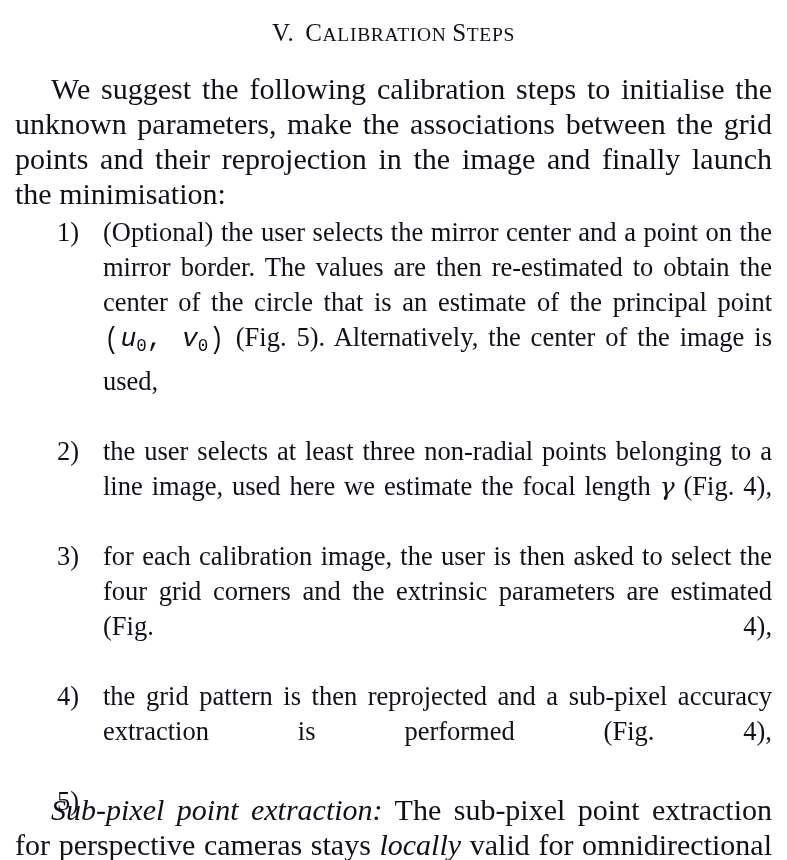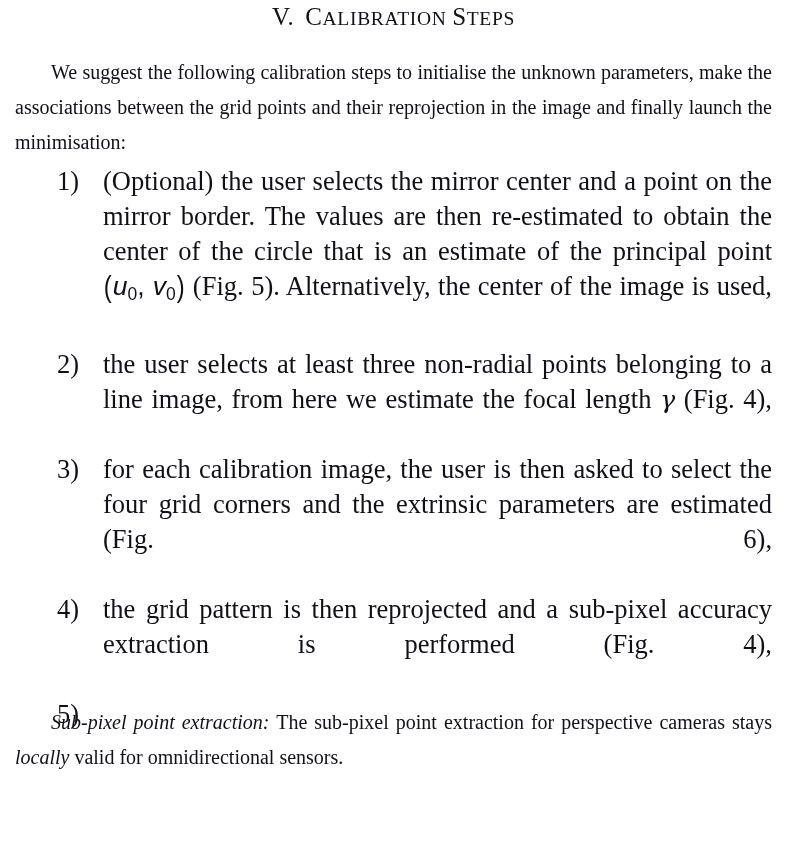--- a/index.html
+++ b/index.html
@@ -23,21 +23,21 @@
     box-sizing: border-box;
     padding: 0 15px 0 15px;
   }
 
   
   .section-heading {
     text-align: center;
     font-size: 25px;
     line-height: 1;
     margin: 0;
-    padding-top: 4px;
+    padding-top: 20px;
     letter-spacing: 0.6px;
     font-weight: normal;
     white-space: nowrap;
   }
   .section-heading .numeral {
     font-size: 25px;
   }
   .section-heading .num-gap {
     display: inline-block;
     width: 11px;
@@ -45,21 +45,21 @@
   .section-heading .sc-first {
     font-size: 25px;
   }
   .section-heading .sc-rest {
     font-size: 19.5px;
     letter-spacing: 0.7px;
   }
 
   
   .body-text {
-    font-size: 20px;
+    font-size: 30px;
     line-height: 35px;
     text-align: justify;
     text-justify: inter-word;
     margin: 0;
     hyphens: none;
   }
 
   #intro-paragraph {
     margin-top: 26px;
     text-indent: 36px;
@@ -102,21 +102,21 @@
     content: "";
     display: inline-block;
     width: 100%;
   }
   .no-stretch::after {
     content: none !important;
   }
 
   
   .math {
-    font-family: Liberation Sans, sans-serif;
+    font-family: Liberation Mono, monospace;
     font-style: italic;
     white-space: nowrap;
   }
   .math .paren {
     font-style: normal;
     font-size: 29px;
     vertical-align: -2px;
     display: inline-block;
     transform: scaleX(0.82);
   }
@@ -161,26 +161,26 @@
 
   <ol class="steps-list">
 
     <li>
       <span class="marker">1)</span>
       <span class="item-text"><span>(Optional) the user selects the mirror center and a point on the mirror border. The values are then re-estimated to obtain the center of the circle that is an estimate of the principal point </span><span class="math"><span class="paren">(</span><span class="var">u</span><sub>0</sub><span class="comma">, </span><span class="var">v</span><sub>0</sub><span class="paren">)</span></span><span> (Fig. 5). Alternatively, the center of the image is used,</span></span>
     </li>
 
     <li>
       <span class="marker">2)</span>
-      <span class="item-text"><span>the user selects at least three non-radial points belonging to a line image, from here we estimate the focal length </span><span class="gamma">γ</span><span> (Fig. 4),</span></span>
+      <span class="item-text"><span>the user selects at least three non-radial points belonging to a line image, used here we estimate the focal length </span><span class="gamma">γ</span><span> (Fig. 4),</span></span>
     </li>
 
     <li>
       <span class="marker">3)</span>
-      <span class="item-text">for each calibration image, the user is then asked to select the four grid corners and the extrinsic parameters are estimated (Fig. 6),</span>
+      <span class="item-text">for each calibration image, the user is then asked to select the four grid corners and the extrinsic parameters are estimated (Fig. 4),</span>
     </li>
 
     <li>
       <span class="marker">4)</span>
       <span class="item-text">the grid pattern is then reprojected and a sub-pixel accuracy extraction is performed (Fig. 4),</span>
     </li>
 
     <li>
       <span class="marker">5)</span>
     </li>

